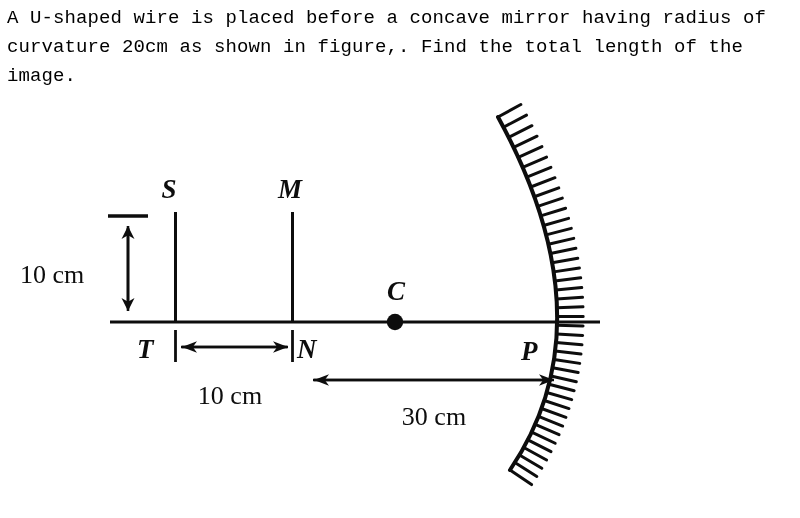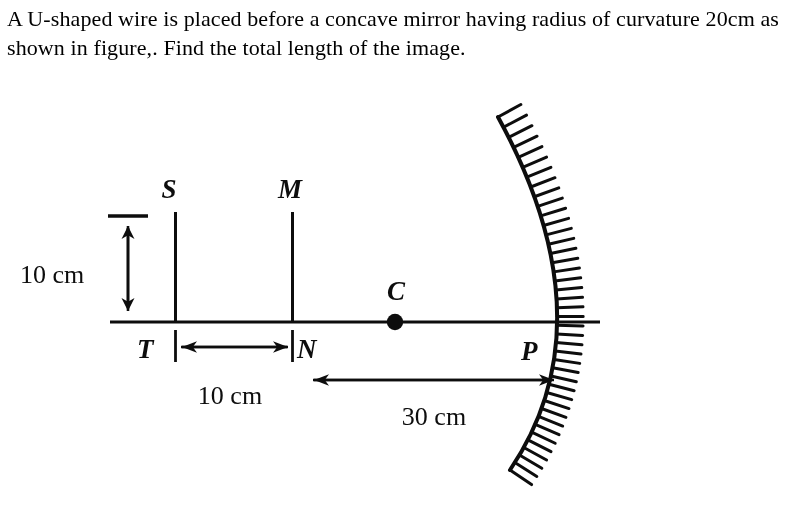--- a/index.html
+++ b/index.html
@@ -15,22 +15,22 @@
     font-family: "Liberation Sans", sans-serif;
     color: #000000;
   }
 
   
   #question-text {
     position: absolute;
     left: 7px;
     top: 4px;
     width: 786px;
-    font-family: Liberation Serif, serif;
-    font-size: 22px;
+    font-family: Liberation Mono, monospace;
+    font-size: 19px;
     line-height: 29px;
     color: #000000;
     letter-spacing: 0.1px;
   }
 
   
   #figure {
     position: absolute;
     left: 0;
     top: 0;

